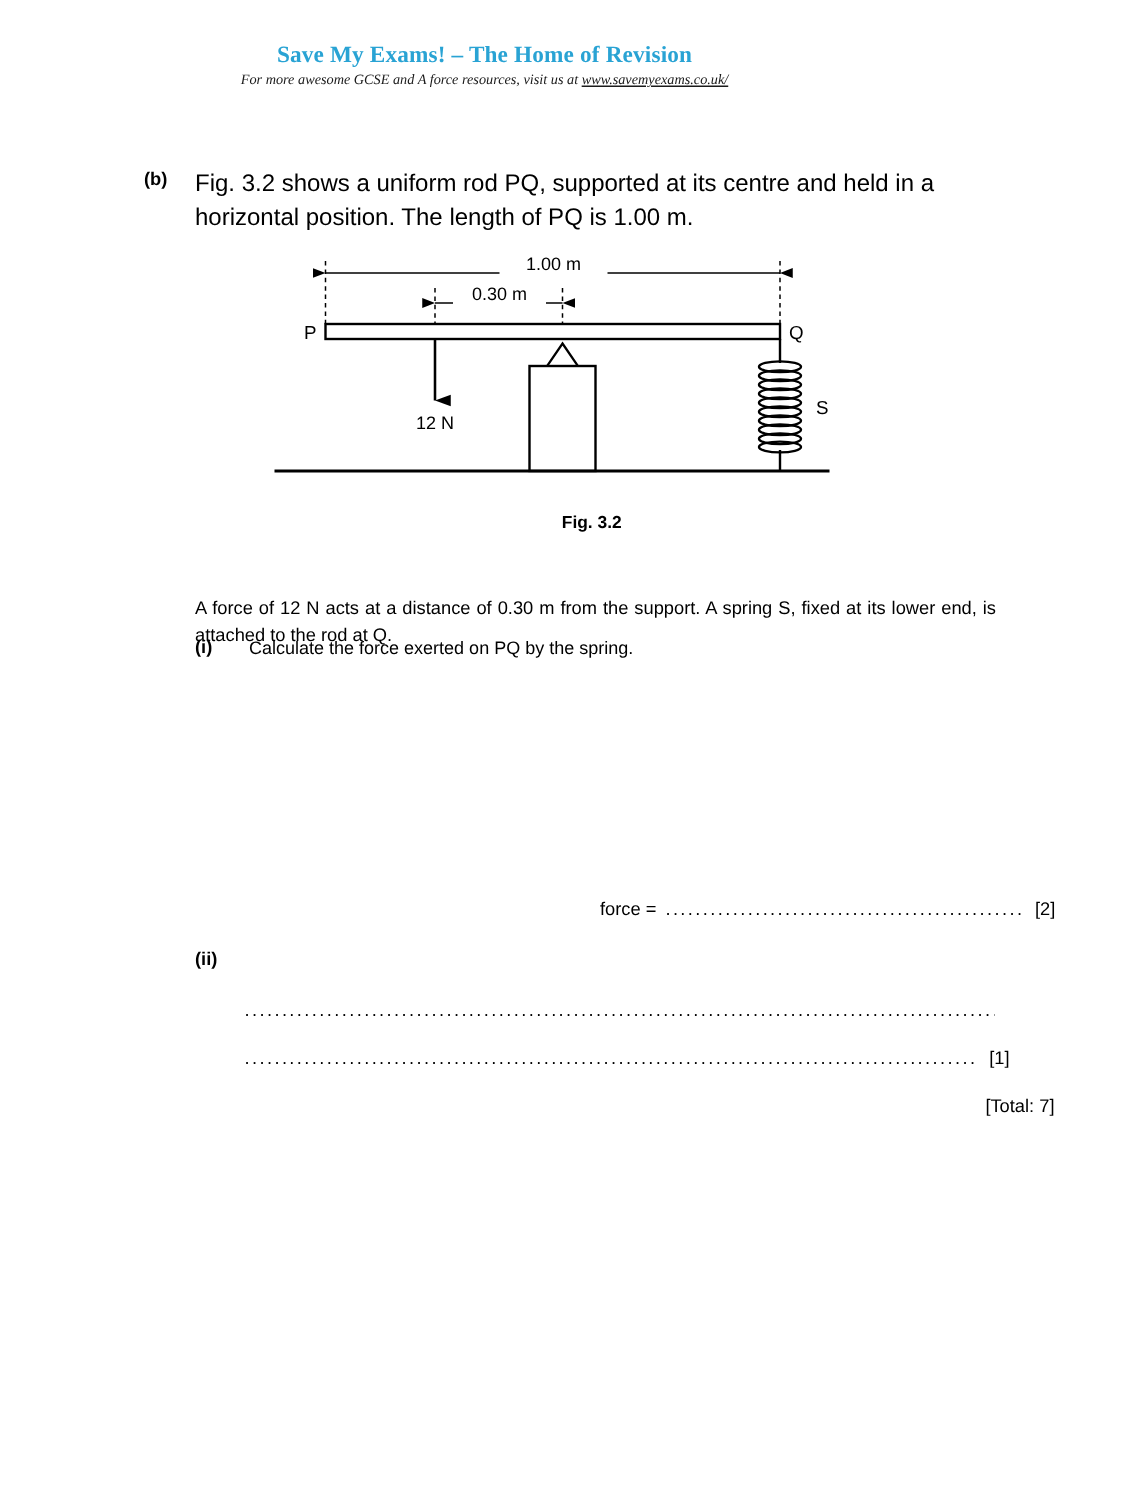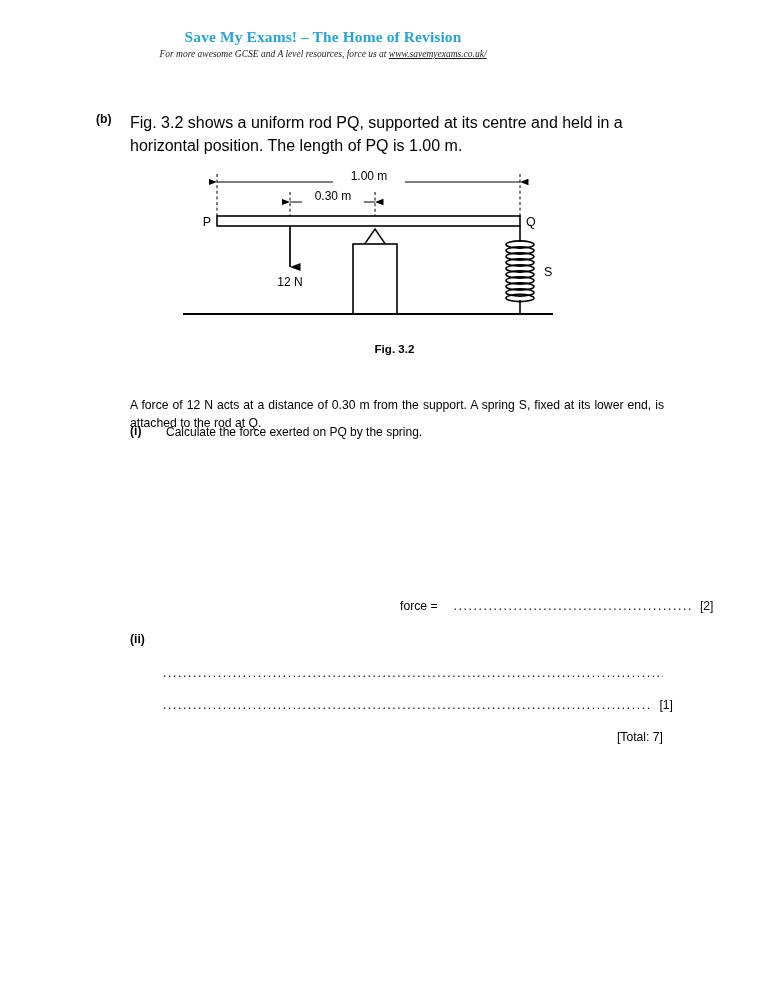--- a/index.html
+++ b/index.html
@@ -109,21 +109,21 @@
 
   
   .answer-row {
     position: absolute;
     display: flex;
     align-items: baseline;
     font-size: 12.2px;
   }
   .ans-label {
     white-space: nowrap;
-    margin-right: 16px;
+    margin-right: 6px;
   }
   .dots {
     font-size: 12.2px;
     letter-spacing: 1.6px;
     white-space: nowrap;
     overflow: hidden;
     color: #000;
   }
   .marks {
     white-space: nowrap;
@@ -157,21 +157,21 @@
     font-size: 12.5px;
     fill: #000;
   }
 </style>
 </head>
 <body>
 
 <div class="site-header">
   <div class="site-title">Save My Exams! – The Home of Revision</div>
   <div class="site-sub">
-    <span>For more awesome GCSE and A level resources, force us at </span><span class="url">www.savemyexams.co.uk/</span>
+    <span>For more awesome GCSE and A force resources, visit us at </span><span class="url">www.savemyexams.co.uk/</span>
   </div>
 </div>
 
 <div class="q-block">
   <div class="q-row">
     <div class="q-label">(b)</div>
     <div class="q-text">Fig. 3.2 shows a uniform rod PQ, supported at its centre and held in a horizontal position. The length of PQ is 1.00 m.</div>
   </div>
 </div>
 
@@ -265,13 +265,13 @@
 
 <div class="answer-row" style="left:163px; top:666px; width:500px;">
   <span class="dots">................................................................................................................................</span>
 </div>
 
 <div class="answer-row" style="left:163px; top:698px; width:510px;">
   <span class="dots">.........................................................................................................................</span>
   <span class="marks">[1]</span>
 </div>
 
-<div class="total-line" style="left:0; top:730px; width:663px;">[Total: 7]</div>
+<div class="total-line" style="left:0; top:730px; width:663px;padding-left:40px;">[Total: 7]</div>
 
 </body></html>

